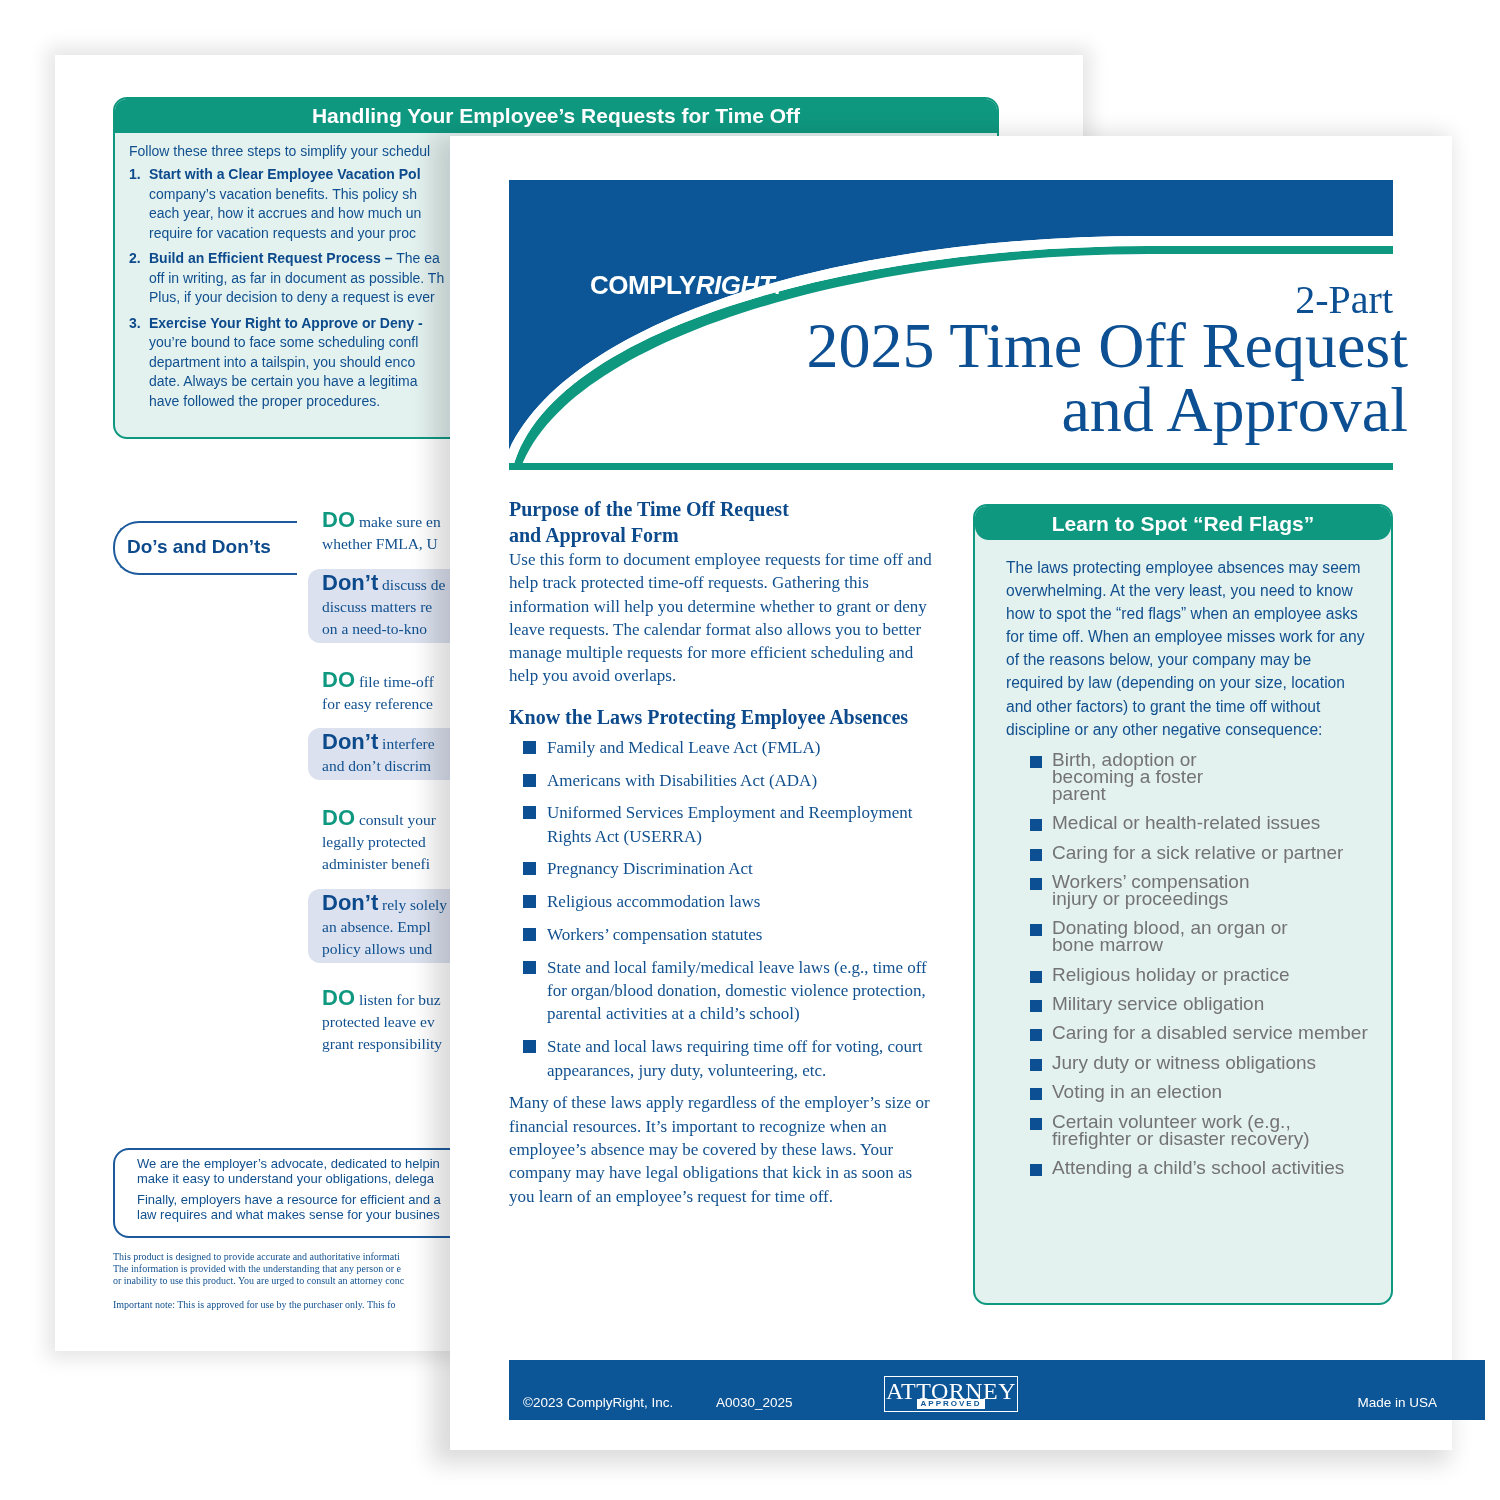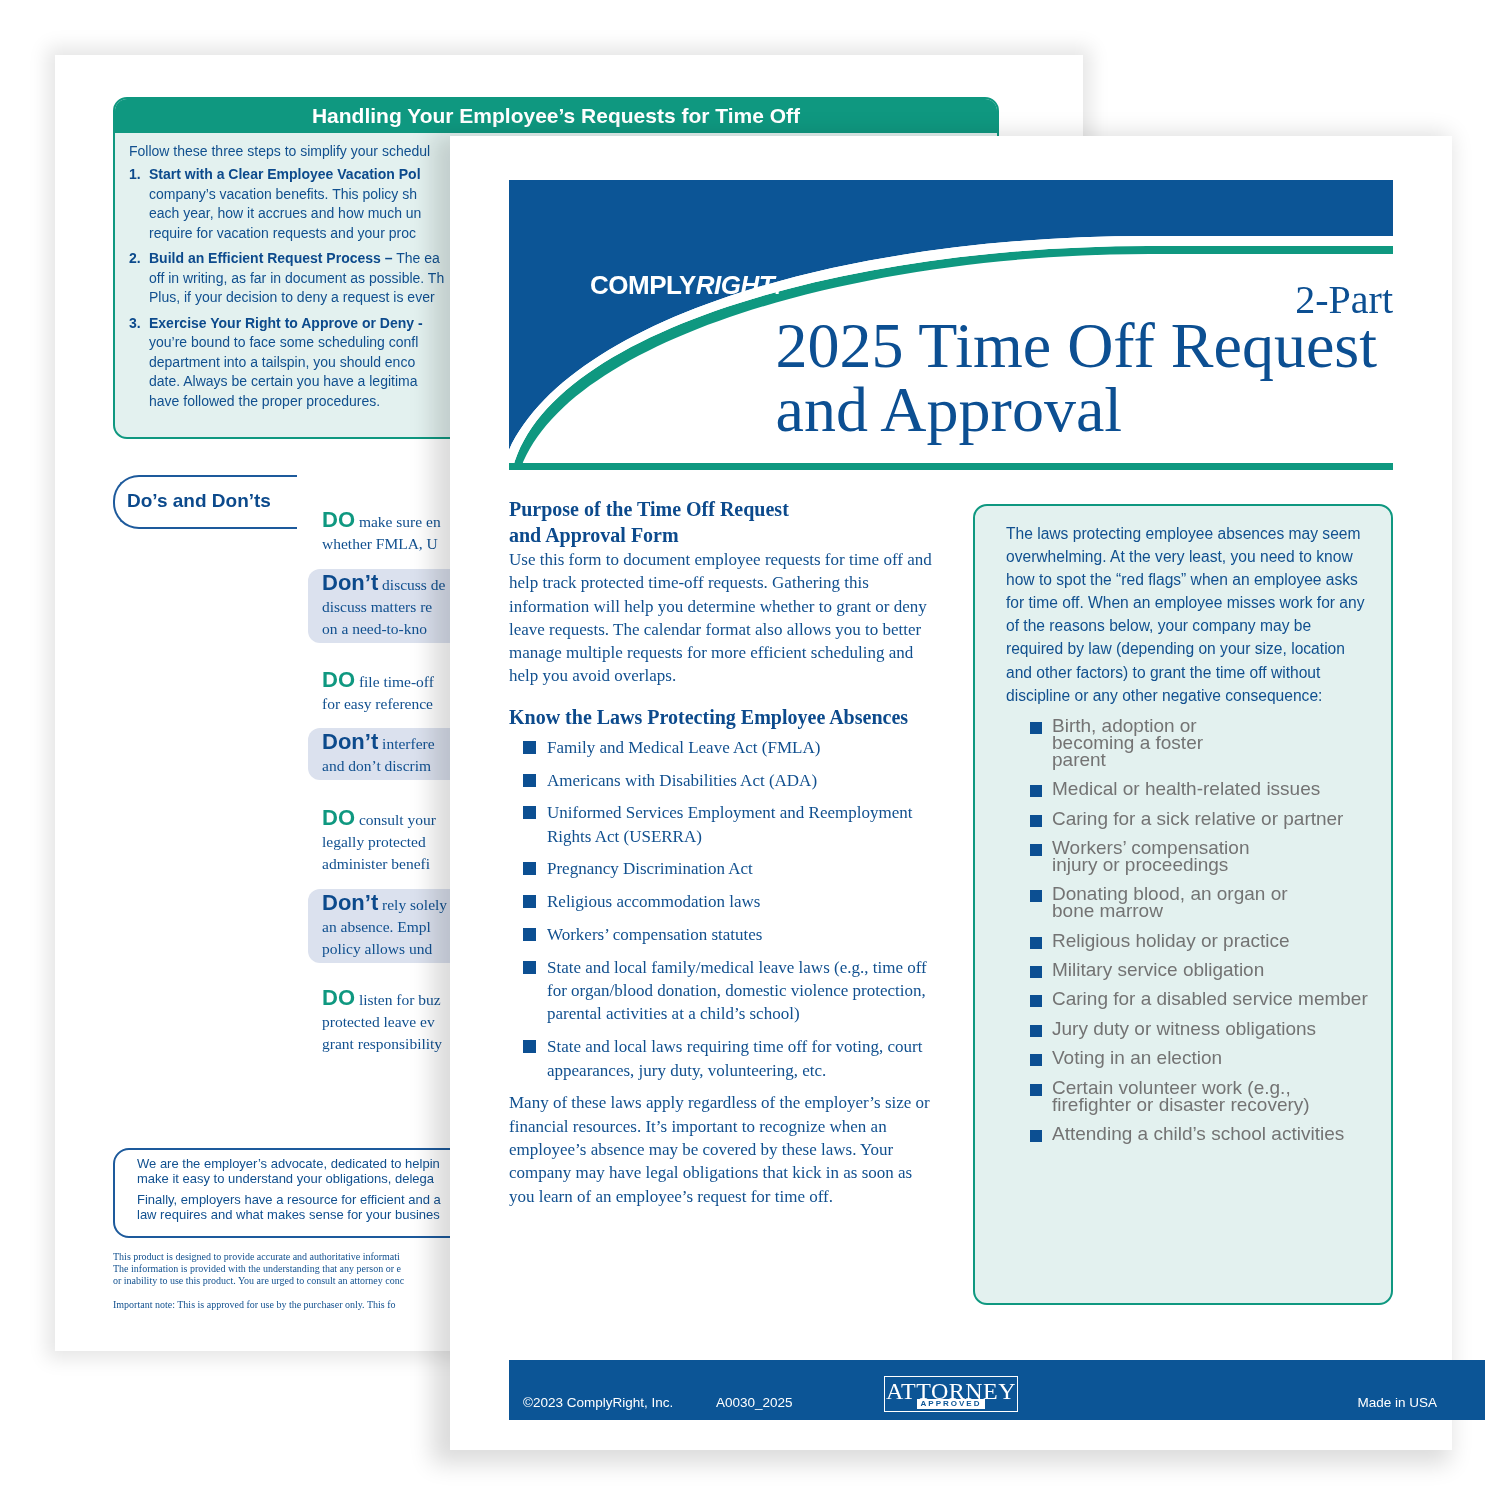--- a/index.html
+++ b/index.html
@@ -9,38 +9,38 @@
   .front { left:450px; top:136px; width:1002px; height:1314px; box-shadow: -10px 6px 22px 8px rgba(0,0,0,0.14); }
 
   
   .steps-box { position:absolute; left:58px; top:42px; width:882px; height:338px; border:2px solid #0f9880; border-radius:14px; background:#e3f1ef; overflow:hidden; }
   .steps-head { height:34px; background:#0f9880; color:#fff; font-weight:bold; font-size:21px; text-align:center; line-height:34px; }
   .steps-intro { font-size:14px; color:#11508f; margin:10px 0 0 14px; }
   .step { position:relative; margin:6px 0 0 14px; font-size:14px; color:#11508f; line-height:19.5px; padding-left:20px; }
   .step .num { position:absolute; left:0; top:0; font-weight:bold; color:#0c4a8c; }
   .step b { color:#0c4a8c; }
 
-  .dd-tab { position:absolute; left:58px; top:420px; width:182px; height:50px; border:2px solid #1d5a9c; border-right:none; border-top-left-radius:26px; border-bottom-left-radius:26px; }
+  .dd-tab { position:absolute; left:58px; top:466px; width:182px; height:50px; border:2px solid #1d5a9c; border-right:none; border-top-left-radius:26px; border-bottom-left-radius:26px; }
   .dd-tab span { position:absolute; left:12px; top:13px; font-weight:bold; font-size:19px; color:#0c4a8c; }
   .dd-item { position:absolute; left:253px; width:180px; font-family:"Liberation Serif", serif; font-size:15.5px; color:#11508f; line-height:22px; padding:3px 14px; }
   .dd-item.dont { background:#dbe1ee; border-radius:12px; }
   .dd-item .k { font-family:Liberation Sans, sans-serif; font-weight:bold; font-size:22px; }
   .dd-item .k.do { color:#0f9880; }
   .dd-item .k.dont { color:#0c4a8c; }
 
   .adv-box { position:absolute; left:58px; top:1093px; width:882px; height:86px; border:2px solid #1d5a9c; border-radius:16px; }
   .adv-box p { margin:6px 0 0 22px; font-size:13px; color:#11508f; line-height:15px; }
   .legal { position:absolute; left:58px; width:400px; font-family:"Liberation Serif", serif; font-size:10px; color:#11508f; line-height:12px; }
   .legal.a { top:1196px; }
   .legal.b { top:1244px; }
 
   
   .banner { position:absolute; left:59px; top:44px; width:884px; height:292px; overflow:hidden; }
   .title-2part { position:absolute; right:59px; top:140px; font-family:"Liberation Serif", serif; font-size:40px; color:#0c4f92; }
-  .title-main { position:absolute; right:75px; top:178px; font-family:"Liberation Serif", serif; font-size:64px; line-height:64px; color:#0c4f92; }
+  .title-main { position:absolute; right:44px; top:178px; font-family:"Liberation Serif", serif; font-size:64px; line-height:64px; color:#0c4f92; text-align:right; }
   .logo { position:absolute; left:81px; top:90px; color:#fff; font-weight:bold; font-size:26px; letter-spacing:-0.5px; }
   .logo small { font-size:21px; }
 
   .col-left { position:absolute; left:59px; top:360px; width:425px; font-family:"Liberation Serif", serif; color:#11508f; }
   .h2 { font-weight:bold; font-size:20px; line-height:26px; color:#0c4a8c; margin:0; }
   .para { font-size:17px; line-height:23.3px; margin:0; }
   .law-list { list-style:none; padding:0; margin:6px 0 0 14px; }
   .law-list li { position:relative; padding-left:24px; font-size:17px; line-height:23.3px; margin-bottom:9.5px; }
   .bullet { position:absolute; left:0; top:5px; width:13px; height:13px; background:#0c4f92; display:inline-block; }
 
@@ -189,20 +189,21 @@
       <li><span class="bullet"></span><span>Pregnancy Discrimination Act</span></li>
       <li><span class="bullet"></span><span>Religious accommodation laws</span></li>
       <li><span class="bullet"></span><span>Workers’ compensation statutes</span></li>
       <li><span class="bullet"></span><span>State and local family/medical leave laws (e.g., time off for organ/blood donation, domestic violence protection, parental activities at a child’s school)</span></li>
       <li><span class="bullet"></span><span>State and local laws requiring time off for voting, court appearances, jury duty, volunteering, etc.</span></li>
     </ul>
     <p class="para">Many of these laws apply regardless of the employer’s size or financial resources. It’s important to recognize when an employee’s absence may be covered by these laws. Your company may have legal obligations that kick in as soon as you learn of an employee’s request for time off.</p>
   </div>
 
   <div class="flags-box">
+    <div class="flags-head">Learn to Spot “Red Flags”</div>
     <div class="flags-intro">The laws protecting employee absences may seem overwhelming. At the very least, you need to know how to spot the “red flags” when an employee asks for time off.  When an employee misses work for any of the reasons below, your company may be required by law (depending on your size, location and other factors) to grant the time off without discipline or any other negative consequence:</div>
     <ul class="flag-list">
       <li style="width:210px;"><span class="bullet"></span><span>Birth, adoption or becoming a foster parent</span></li>
       <li><span class="bullet"></span><span>Medical or health-related issues</span></li>
       <li><span class="bullet"></span><span>Caring for a sick relative or partner</span></li>
       <li style="width:220px;"><span class="bullet"></span><span>Workers’ compensation injury or proceedings</span></li>
       <li style="width:250px;"><span class="bullet"></span><span>Donating blood, an organ or bone marrow</span></li>
       <li><span class="bullet"></span><span>Religious holiday or practice</span></li>
       <li><span class="bullet"></span><span>Military service obligation</span></li>
       <li><span class="bullet"></span><span>Caring for a disabled service member</span></li>

